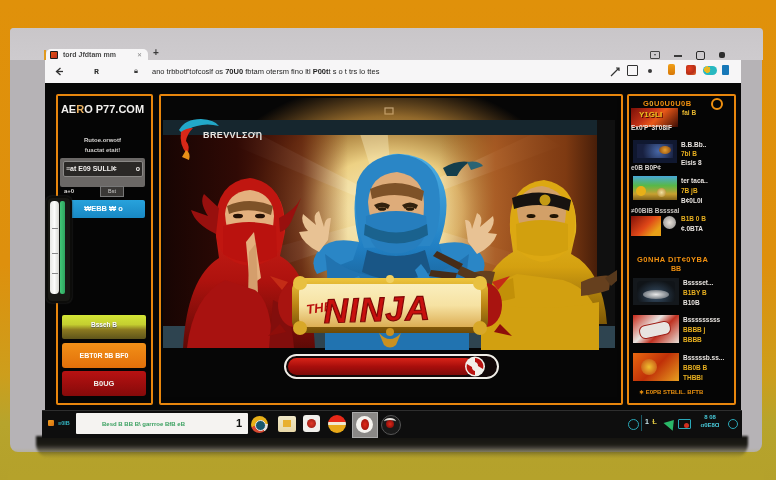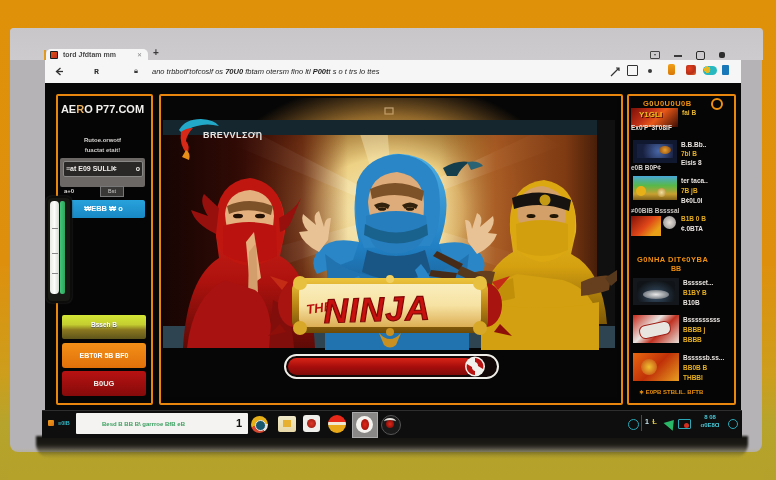--- a/index.html
+++ b/index.html
@@ -40,21 +40,21 @@
 <div class="abs" style="left:696px;top:51px;width:7px;height:7px;border:1.5px solid #2a2a2a;border-radius:2px;"></div>
 <div class="abs" style="left:719px;top:52px;width:6px;height:6px;background:#2e2e2e;border-radius:2px;"></div>
 <div id="addrbar"></div>
 
 <svg class="abs" style="left:54px;top:67px;" width="10" height="9" viewBox="0 0 10 9">
     <path d="M6.5 1 L2.5 4.5 L6.5 8" stroke="#333" stroke-width="1.3" fill="none"></path>
     <path d="M2.7 4.5 H9" stroke="#333" stroke-width="1.3" fill="none"></path>
   </svg>
 <div class="abs" style="left:94px;top:66px;font-size:8.5px;font-weight:bold;color:#2a2a2a;">ʀ</div>
 <div class="abs" style="left:134px;top:66px;font-size:7.5px;color:#3a3a3a;">🔒︎</div>
-<div class="abs" style="left:152px;top:67px;width:420px;font-size:7.5px;color:#1f1f1f;white-space:nowrap;overflow:hidden;font-style:italic;">ano trbbotf'tofcoslf os  <b>70U0</b>  fbtam otersm fino ltl  <b>P00t</b>t s o t trs lo ttes</div>
+<div class="abs" style="left:152px;top:67px;width:420px;font-size:7.5px;color:#1f1f1f;white-space:nowrap;overflow:hidden;">ano trbbotf'tofcoslf os  <b>70U0</b>  fbtam otersm fino ltl  <b>P00t</b>t s o t trs lo ttes</div>
 
 <svg class="abs" style="left:610px;top:67px;" width="11" height="10">
     <path d="M1 9 L9 1 M6 1 L9 1 L9 4" stroke="#333" stroke-width="1.2" fill="none"></path>
   </svg>
 <div class="abs" style="left:627px;top:65px;width:9px;height:9px;border:1.6px solid #333;border-radius:1px;"></div>
 <div class="abs" style="left:648px;top:69px;width:4px;height:4px;background:#3a3a3a;border-radius:50%;"></div>
 <div class="abs" style="left:668px;top:64px;width:7px;height:11px;background:linear-gradient(180deg,#F0A018,#D87808);border-radius:2px;"></div>
 <div class="abs" style="left:686px;top:65px;width:10px;height:10px;background:radial-gradient(circle at 35% 35%,#E84020,#B83018 55%,#E87030);border-radius:2px;"></div>
 <div class="abs" style="left:703px;top:66px;width:14px;height:9px;background:radial-gradient(circle at 30% 40%,#E8B820 28%,#28B8C0 30%);border-radius:5px;"></div>
 <div class="abs" style="left:722px;top:65px;width:7px;height:10px;background:#1878B8;border-radius:1px;"></div>

